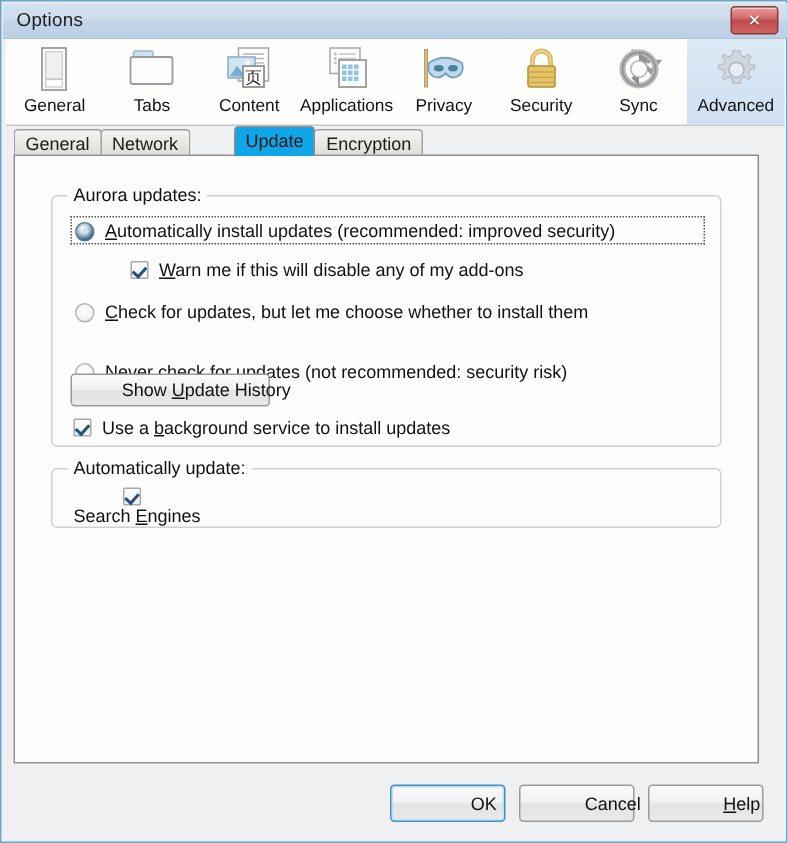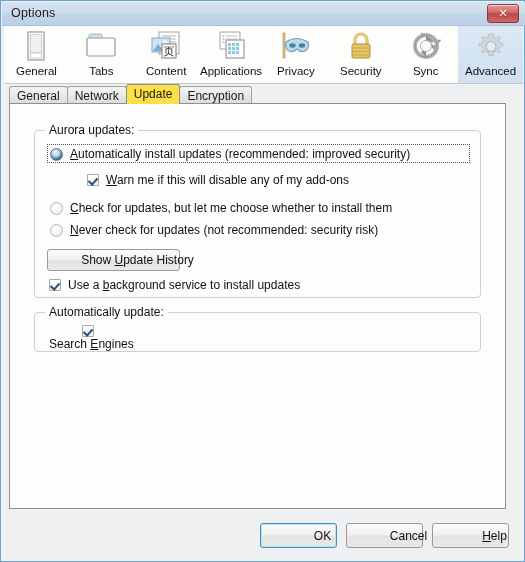--- a/index.html
+++ b/index.html
@@ -65,22 +65,23 @@
   .tab{
     height:18px;line-height:18px;padding:0 7px;margin-right:-1px;
     box-sizing:border-box;
     border:1px solid #a0a0a0;border-bottom:none;
     border-top-left-radius:3px;border-top-right-radius:3px;
     background:linear-gradient(to bottom,#f4f4f2,#dcdcd8);
     font-size:12px;color:#1a1a1a;cursor:default;position:relative;
   }
   .tab.active{
     height:20px;line-height:19px;
-    background:#fde047;border-color:#8e8e8e;z-index:3;
+    background:#0ea5e9;border-color:#8e8e8e;z-index:3;
     font-weight:normal;
+    margin-left:30px;
   }
   
   .panel{
     position:absolute;left:8px;top:102px;width:497px;height:406px;
     box-sizing:border-box;
     background:#fdfdfd;
     border:1px solid #8e8e8e;
   }
   .group{
     position:absolute;box-sizing:border-box;
@@ -312,21 +313,21 @@
       <div class="row" style="left:40px;top:42px;margin-left:12px;">
         <span class="cbox checked"></span>
         <span class="lbl"><u>W</u>arn me if this will disable any of my add-ons</span>
       </div>
 
       <div class="row" style="left:15px;top:70px;">
         <span class="radio"></span>
         <span class="lbl"><u>C</u>heck for updates, but let me choose whether to install them</span>
       </div>
 
-      <div class="row" style="left:15px;top:92px;">
+      <div class="row" style="left:15px;top:110px;">
         <span class="radio"></span>
         <span class="lbl"><u>N</u>ever check for updates (not recommended: security risk)</span>
       </div>
 
       <div class="btn" style="position:absolute;left:12px;top:118px;width:133px;height:22px;">
         <span>Show <u>U</u>pdate History</span>
       </div>
 
       <div class="row" style="left:14px;top:147px;">
         <span class="cbox checked"></span>

